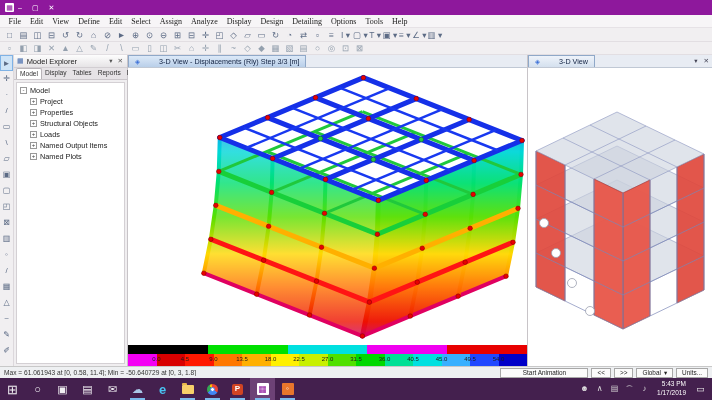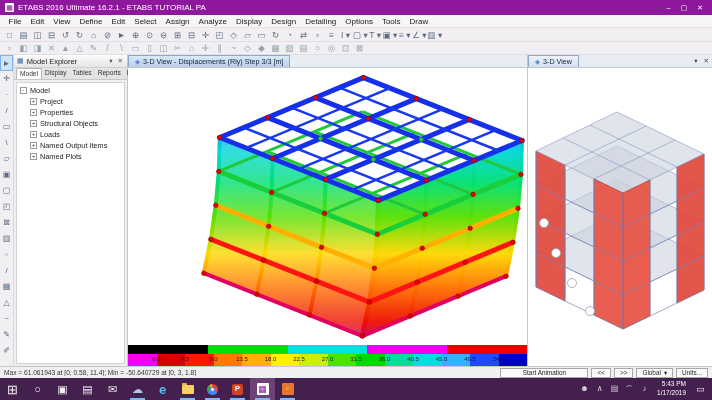--- a/index.html
+++ b/index.html
@@ -7,21 +7,21 @@
   .screen { position:relative; width:712px; height:400px; overflow:hidden; background:#3a1d42; }
 
   
   .titlebar { height:15px; background:#8e189c; color:#fff; display:flex; align-items:center; padding:0 5px; gap:4px; font-size:8px; }
   .app-icon { width:9px; height:9px; background:#fff; color:#8e189c; font-size:7px; line-height:9px; text-align:center; border-radius:1px; }
   .titlebar .title { flex:1; white-space:nowrap; overflow:hidden; }
   .win-controls { display:flex; gap:10px; font-size:7px; padding-right:4px; }
 
   
   .menubar { height:13px; background:#f7f5f7; display:flex; align-items:center; font-size:8px; color:#222; padding-left:4px; border-bottom:1px solid #e6e2e6; }
-  .menu-item { padding:0 4.5px; white-space:nowrap; }
+  .menu-item { padding:0 4.5px; white-space:nowrap;font-family:Liberation Serif, serif; }
 
   
   .toolbar { height:14px; background:#f1eff1; display:flex; align-items:center; gap:1px; padding:0 3px; overflow:hidden; border-bottom:1px solid #e2dee2; }
   .toolbar.r2 { height:13px; }
   .tb-ico { min-width:13px; text-align:center; font-size:8.5px; color:#5c6b85; white-space:nowrap; }
   .toolbar.r2 .tb-ico { color:#94a0ae; }
 
   
   .content { display:flex; height:311px; background:#e8e6e8; }
 
@@ -39,21 +39,21 @@
   .exp-tab { padding:1px 3px 0; }
   .exp-tab[data-active="true"] { background:#fff; border:1px solid #b8b4b8; border-bottom:none; border-radius:2px 2px 0 0; }
   .exp-tree { flex:1; background:#fff; border:1px solid #d4d0d4; margin:2px; font-size:7.3px; color:#222; padding:2px 0 0 3px; overflow:hidden; }
   .tree-row { display:flex; align-items:center; gap:3px; height:11px; white-space:nowrap; }
   .tree-row.child { padding-left:10px; }
   .pm-box { width:7px; height:7px; border:1px solid #9a9a9a; font-size:6px; line-height:5px; text-align:center; color:#444; background:#fff; flex:0 0 auto; }
 
   
   .main-view { width:400px; display:flex; flex-direction:column; background:#fff; border-right:1px solid #c8c4c8; }
   .view-tabstrip { height:13px; background:#e8ecf3; border-bottom:1px solid #c0c8d4; display:flex; }
-  .view-tab { display:flex; align-items:center; gap:3px; font-size:7.2px; color:#102040; background:linear-gradient(#dce9f8,#b9cfe9); border:1px solid #8fa8c8; border-bottom:none; padding:0 6px; white-space:nowrap; }
+  .view-tab { display:flex; align-items:center; gap:19px; font-size:7.2px; color:#102040; background:linear-gradient(#dce9f8,#b9cfe9); border:1px solid #8fa8c8; border-bottom:none; padding:0 6px; white-space:nowrap; }
   .view-tab .vt-ico { color:#3a6fd8; font-size:6.5px; }
   .view-tabstrip .vspacer { flex:1; }
   .vt-btn { font-size:6.5px; color:#445; padding:0 3px; align-self:center; }
   .canvas { flex:1; position:relative; background:#fff; overflow:hidden; }
   .canvas svg { position:absolute; inset:0; width:100%; height:100%; }
 
   .legend-strip1 { height:9px; display:flex; }
   .legend-strip1 .seg { flex:1; }
   .legend-strip2 { height:12px; display:flex; position:relative; }
   .legend-strip2 .seg { flex:1; position:relative; }
@@ -93,21 +93,20 @@
   .clock { text-align:right; font-size:6.5px; line-height:1.35; color:#fff; padding:0 6px 0 5px; }
   .action-center { width:20px; text-align:center; font-size:9px; color:#eee; padding-right:3px; }
 </style>
 </head>
 <body>
 
 <div class="screen">
 
   <div class="titlebar">
     <span class="app-icon">▦</span>
-    <span class="title">ETABS 2016 Ultimate 16.2.1 - ETABS TUTORIAL PA</span>
     <span class="win-controls">
       <span>–</span>
       <span>▢</span>
       <span>✕</span>
     </span>
   </div>
 
   <div class="menubar">
 
   <span class="menu-item">File</span>
@@ -116,21 +115,21 @@
       <span class="menu-item">Define</span>
       <span class="menu-item">Edit</span>
       <span class="menu-item">Select</span>
       <span class="menu-item">Assign</span>
       <span class="menu-item">Analyze</span>
       <span class="menu-item">Display</span>
       <span class="menu-item">Design</span>
       <span class="menu-item">Detailing</span>
       <span class="menu-item">Options</span>
       <span class="menu-item">Tools</span>
-      <span class="menu-item">Draw</span>
+      <span class="menu-item">Help</span>
     </div>
 
   <div class="toolbar r1">
 
   <span class="tb-ico">□</span>
       <span class="tb-ico">▤</span>
       <span class="tb-ico">◫</span>
       <span class="tb-ico">⊟</span>
       <span class="tb-ico">↺</span>
       <span class="tb-ico">↻</span>

